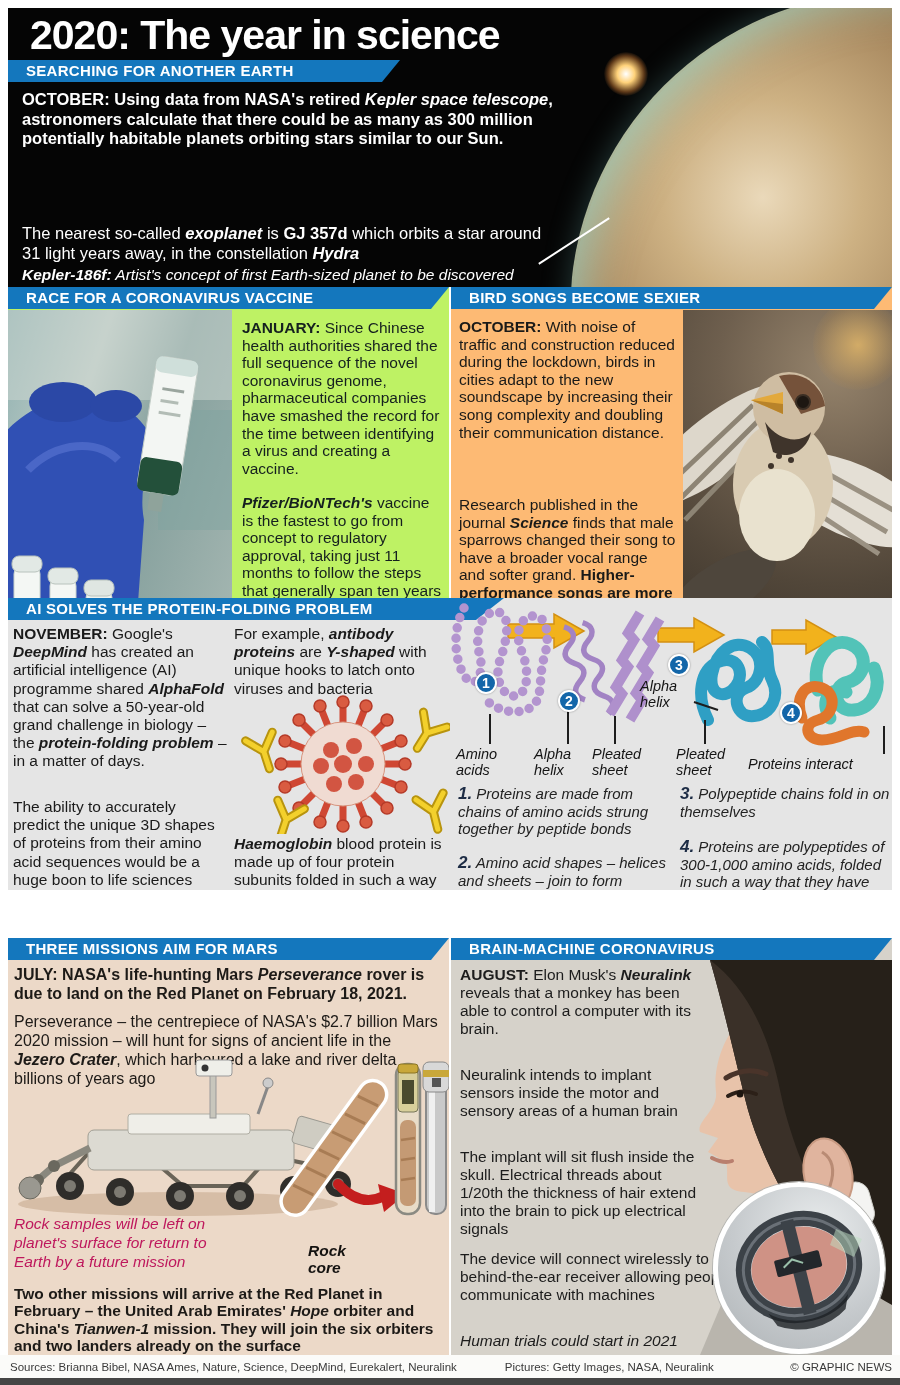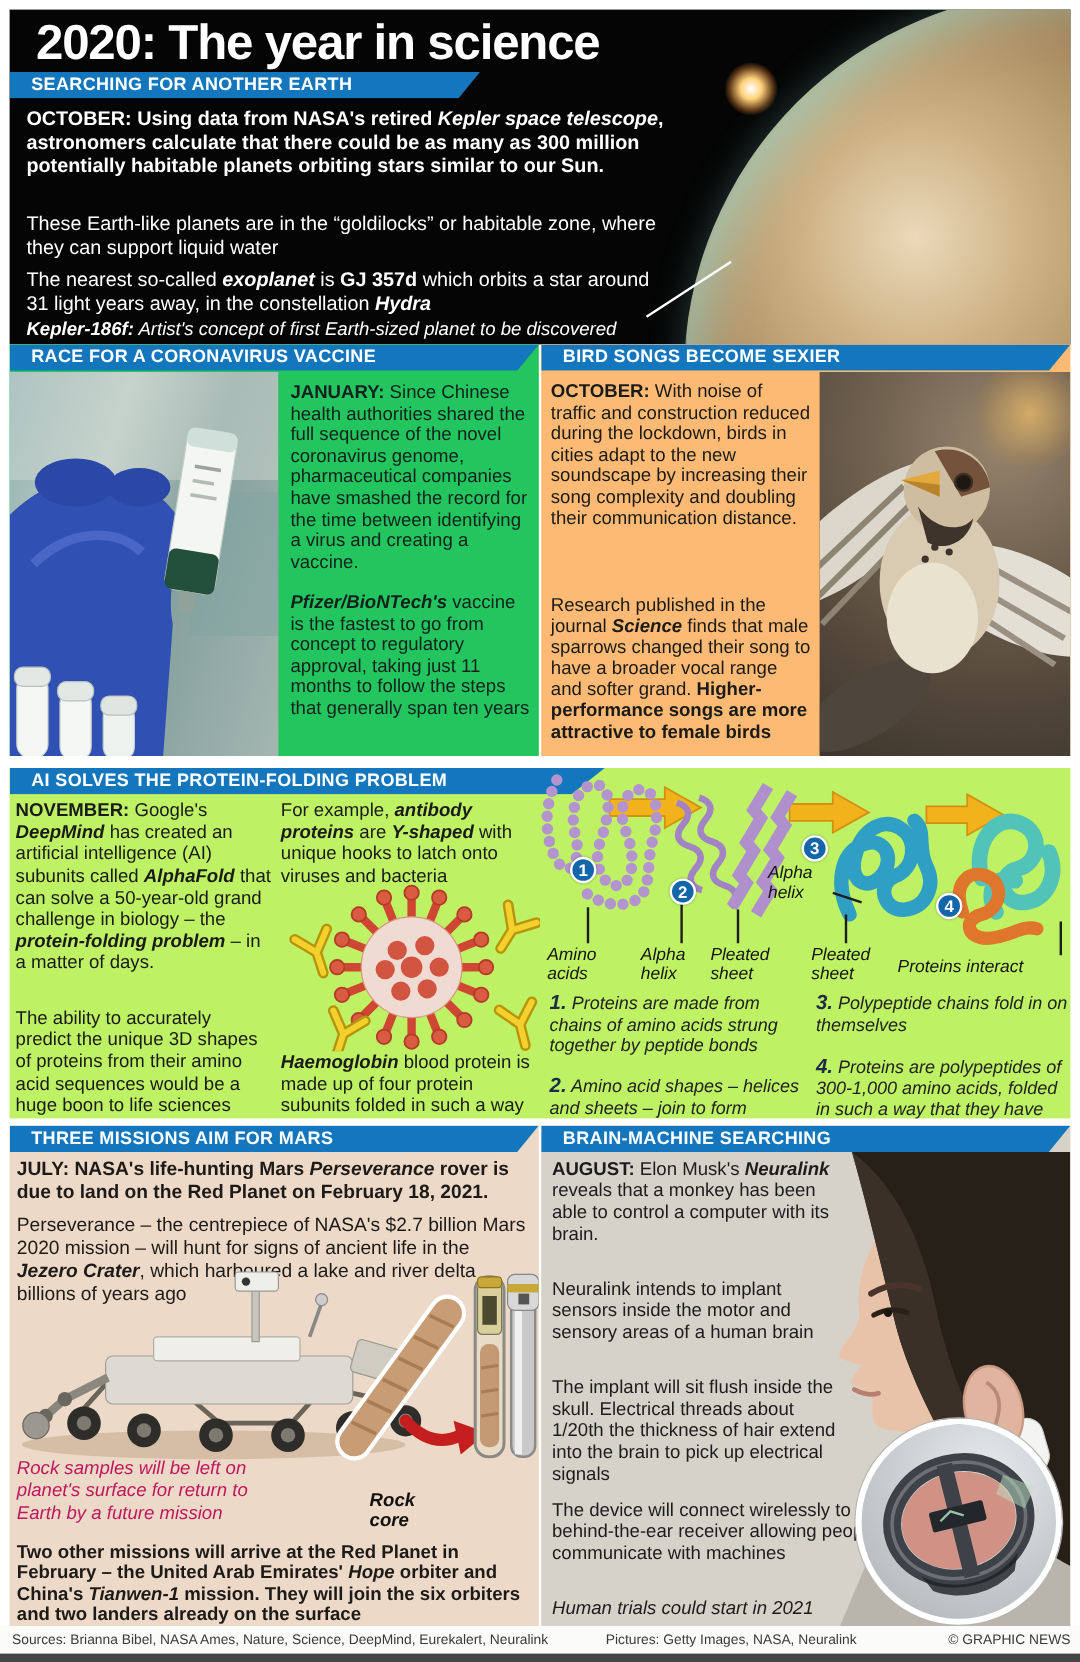--- a/index.html
+++ b/index.html
@@ -36,42 +36,42 @@
   #top h1 { position:absolute; left:22px; top:4px; font-size:41px; letter-spacing:-1px; color:#fff; font-weight:bold; }
   #bar-earth { left:0; top:52px; width:392px; }
   #top p { color:#fff; font-size:16.5px; line-height:19.5px; width:535px; left:14px; }
   #top .ep1 { top:82px; }
   #top .ep2 { top:170px; }
   #top .ep3 { top:216px; }
   #top .ecap { top:257px; font-size:15.5px; width:560px; }
   #top .callout { position:absolute; left:524px; top:232px; width:84px; border-top:2px solid #fff; transform:rotate(-33deg); }
 
   
-  #vaccine { left:8px; top:287px; width:441px; height:343px; background:#22c55e; }
+  #vaccine { left:8px; top:287px; width:441px; height:343px; background:#bef264; }
   #bar-vaccine { left:0; top:0; width:441px; }
   #vaccine .photo { position:absolute; left:0; top:23px; width:224px; height:320px; overflow:hidden;
     background:linear-gradient(108deg,#8fb0b0 0%,#c0cdc7 32%,#85a09d 58%,#a4b6b1 100%); }
   #vaccine .vtext { position:absolute; left:224px; top:23px; width:217px; height:320px; padding:0; }
   #vaccine p { left:10px; width:200px; font-size:15.5px; line-height:17.6px; color:#15201f; }
   #vaccine .vp1 { top:9px; }
   #vaccine .vp2 { top:184px; }
 
   #birds { left:451px; top:287px; width:441px; height:343px; background:#fdba74; }
   #bar-birds { left:0; top:0; width:441px; }
   #birds .btext { position:absolute; left:0; top:23px; width:232px; height:320px; }
   #birds p { left:8px; width:218px; font-size:15.5px; line-height:17.6px; color:#1a1a18; }
   #birds .bp1 { top:8px; }
   #birds .bp2 { top:186px; }
   #birds .photo { position:absolute; left:232px; top:23px; width:209px; height:320px; overflow:hidden;
     background:radial-gradient(circle at 72% 18%, #96846c 0%, #6e5f4e 38%, #514639 72%, #3e362d 100%); }
   #birds .glow { position:absolute; left:130px; top:-10px; width:90px; height:90px; border-radius:50%;
     background:radial-gradient(circle,#d2ab67 0%,rgba(180,140,80,.25) 60%,rgba(0,0,0,0) 75%); }
 
   
-  #ai { left:8px; top:640px; width:884px; height:292px; background:#bef264; }
+  #ai { left:8px; top:598px; width:884px; height:292px; background:#e5e5e5; }
   #bar-ai { left:0; top:0; width:496px; clip-path:polygon(0 0,100% 0,calc(100% - 28px) 100%,0 100%); }
   #ai p { font-size:15.5px; line-height:18.2px; color:#1a1a1a; }
   #ai .ap1 { left:5px;  top:27px; width:216px; }
   #ai .ap2 { left:5px;  top:200px; width:212px; }
   #ai .ap3 { left:226px; top:27px; width:214px; }
   #ai .ap4 { left:226px; top:237px; width:214px; }
   #ai .virus { position:absolute; left:228px; top:96px; }
   #diagram { position:absolute; left:442px; top:0; width:442px; height:182px; z-index:6; }
   #diagram .dlabel { position:absolute; font-size:14.5px; font-style:italic; color:#141414; line-height:16px; }
   .badge { position:absolute; width:22px; height:22px; border-radius:50%; background:#1366a9; border:2px solid #fff;
@@ -123,21 +123,20 @@
 <body>
 
 <div id="page">
 
   <section id="top">
     <div class="planet"></div>
     <div class="star"></div>
     <h1>2020: The year in science</h1>
     <div class="bar" id="bar-earth">SEARCHING FOR ANOTHER EARTH</div>
     <p class="ep1"><span class="b">OCTOBER: Using data from NASA's retired </span><span class="b i">Kepler space telescope</span><span class="b">, astronomers calculate that there could be as many as 300 million potentially habitable planets orbiting stars similar to our Sun.</span></p>
-    <p class="ep2"><span>These Earth-like planets are in the “goldilocks” or habitable zone, where they can support liquid water</span></p>
     <p class="ep3"><span>The nearest so-called </span><span class="b i">exoplanet</span><span> is </span><span class="b">GJ 357d</span><span> which orbits a star around 31 light years away, in the constellation </span><span class="b i">Hydra</span></p>
     <p class="ecap"><span class="b i">Kepler-186f:</span><span class="i"> Artist's concept of first Earth-sized planet to be discovered</span></p>
     <div class="callout"></div>
   </section>
 
   <section id="vaccine">
     <div class="bar" id="bar-vaccine">RACE FOR A CORONAVIRUS VACCINE</div>
     <div class="photo">
       <svg width="224" height="320" viewBox="0 0 224 320">
         <rect x="0" y="0" width="224" height="90" fill="#cdd8d2" opacity=".5"></rect>
@@ -199,21 +198,21 @@
           <circle cx="96" cy="146" r="3" fill="#3f342b"></circle>
           <circle cx="108" cy="150" r="3" fill="#3f342b"></circle>
           <circle cx="88" cy="156" r="3" fill="#3f342b"></circle>
         </g>
       </svg>
     </div>
   </section>
 
   <section id="ai">
     <div class="bar" id="bar-ai">AI SOLVES THE PROTEIN-FOLDING PROBLEM</div>
-    <p class="ap1"><span class="b">NOVEMBER:</span><span> Google's </span><span class="b i">DeepMind</span><span> has created an artificial intelligence (AI) subunits called </span><span class="b i">AlphaFold</span><span> that can solve a 50-year-old grand challenge in biology – the </span><span class="b i">protein-folding problem</span><span> – in a matter of days.</span></p>
+    <p class="ap1"><span class="b">NOVEMBER:</span><span> Google's </span><span class="b i">DeepMind</span><span> has created an artificial intelligence (AI) programme shared </span><span class="b i">AlphaFold</span><span> that can solve a 50-year-old grand challenge in biology – the </span><span class="b i">protein-folding problem</span><span> – in a matter of days.</span></p>
     <p class="ap2"><span>The ability to accurately predict the unique 3D shapes of proteins from their amino acid sequences would be a huge boon to life sciences</span></p>
     <p class="ap3"><span>For example, </span><span class="b i">antibody proteins</span><span> are </span><span class="b i">Y-shaped</span><span> with unique hooks to latch onto viruses and bacteria</span></p>
     <p class="ap4"><span class="b i">Haemoglobin</span><span> blood protein is made up of four protein subunits folded in such a way it can carry oxygen</span></p>
 
     <div class="virus">
       <svg width="214" height="140" viewBox="0 0 214 140">
         <g>
           <g stroke="#cf4733" stroke-width="7" stroke-linecap="round">
             <line x1="107" y1="70" x2="107" y2="8"></line>
               <line x1="107" y1="70" x2="107" y2="132"></line>
@@ -401,21 +400,21 @@
           <rect x="424" y="22" width="9" height="9" fill="#555"></rect>
         </g>
       </svg>
     </div>
     <p class="mcap"><span class="i">Rock samples will be left on planet's surface for return to Earth by a future mission</span></p>
     <div class="rockcore">Rock core</div>
     <p class="mp3"><span class="b">Two other missions will arrive at the Red Planet in February – the United Arab Emirates' </span><span class="b i">Hope</span><span class="b"> orbiter and China's </span><span class="b i">Tianwen-1</span><span class="b"> mission. They will join the six orbiters and two landers already on the surface</span></p>
   </section>
 
   <section id="brain">
-    <div class="bar" id="bar-brain">BRAIN-MACHINE SEARCHING</div>
+    <div class="bar" id="bar-brain">BRAIN-MACHINE CORONAVIRUS</div>
     <div class="photo">
       <svg width="262" height="395" viewBox="0 0 262 395">
         <path d="M110,300 L262,300 L262,395 L70,395 Z" fill="#b9b5ad"></path>
         <path d="M150,30 C100,52 82,100 86,132 C88,150 66,162 70,172 L88,178 L78,192 L96,202 C100,216 90,230 114,232 C136,234 144,240 154,260 C172,292 216,316 262,334 L262,30 Z" fill="#e8c3aa"></path>
         <path d="M80,0 L262,0 L262,345 C220,322 196,300 170,262 C150,230 128,186 118,150 C108,112 96,56 80,0 Z" fill="#262019"></path>
         <path d="M80,0 C120,30 140,80 150,130 C158,170 176,220 200,258 L170,262 C150,230 128,186 118,150 C108,112 96,56 80,0 Z" fill="#3a3028"></path>
         <path d="M96,118 q20,-12 40,-4" stroke="#4a342a" stroke-width="5" fill="none" stroke-linecap="round"></path>
         <path d="M98,136 q14,-8 28,-2" stroke="#2c2018" stroke-width="4" fill="none" stroke-linecap="round"></path>
         <circle cx="110" cy="134" r="3.5" fill="#1d150f"></circle>
         <path d="M82,198 q12,6 20,3" stroke="#b97f6e" stroke-width="4" fill="none" stroke-linecap="round"></path>

